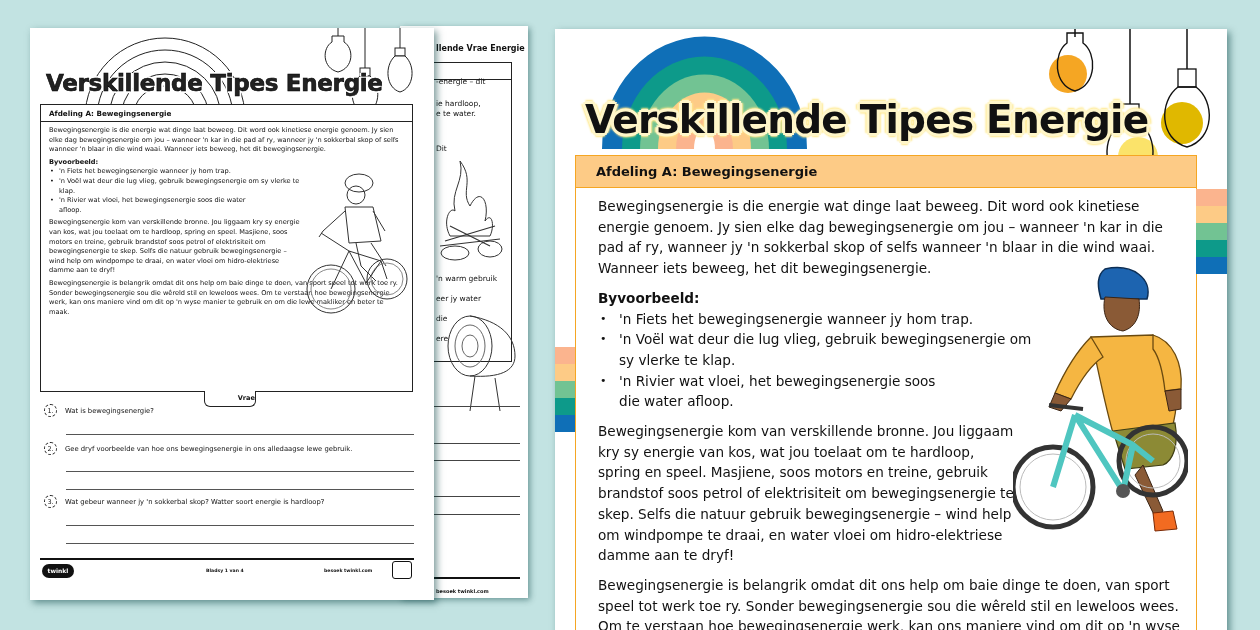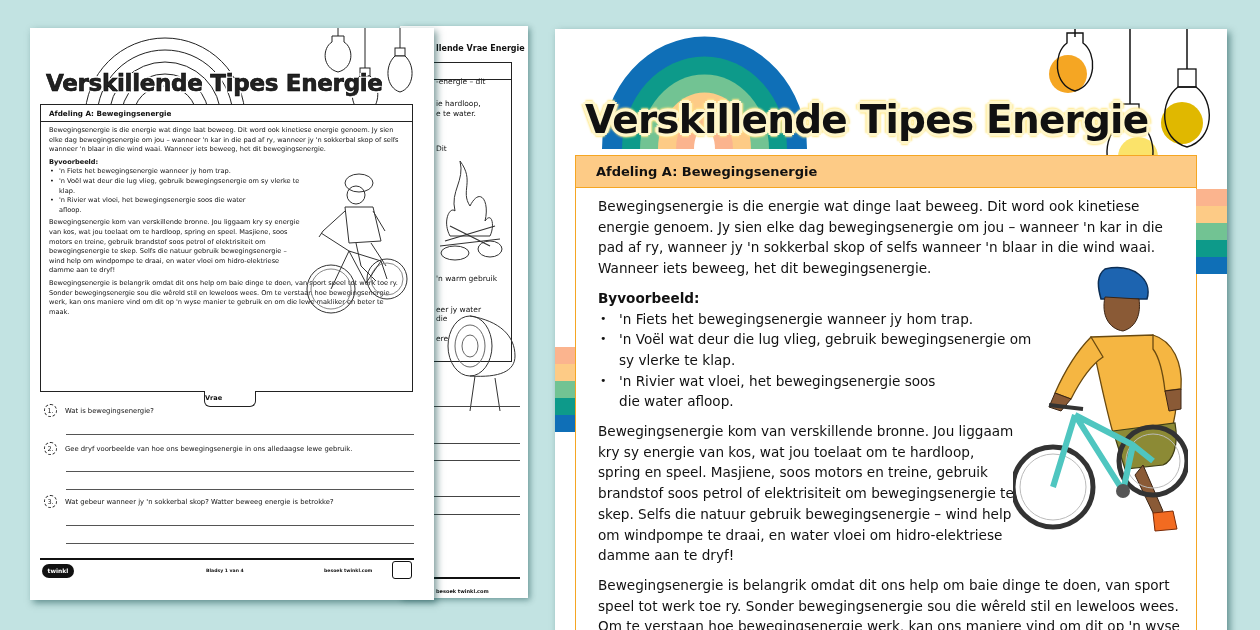--- a/index.html
+++ b/index.html
@@ -51,21 +51,21 @@
   .ws-front .box p { margin-bottom:3px; }
   .ws-front .box .sub { font-weight:bold; margin-top:2px; }
   .ws-front .box ul { list-style:none; }
   .ws-front .box li { padding-left:10px; position:relative; }
   .ws-front .box li::before { content:"•"; position:absolute; left:1px; }
   .ws-front .box .narrow { width:255px; }
   .ws-front .bike-bw { position:absolute; left:260px; top:66px; width:110px; height:150px; }
   .ws-front .vrae-tab {
     position:absolute; left:174px; top:363px; width:52px; height:16px;
     border:1px solid #222; border-top:none; border-radius:0 0 6px 6px;
-    font-size:6.6px; font-weight:bold; text-align:left; padding-top:3px; background:#fff;
+    font-size:6.6px; font-weight:bold; text-align:right; padding-top:3px; background:#fff;
   }
   .ws-front .q { position:absolute; left:14px; font-size:6.8px; display:flex; align-items:center; white-space:nowrap; }
   .ws-front .q .num {
     width:13px; height:13px; border:1px dashed #222; border-radius:50%;
     font-size:6.5px; display:flex; align-items:center; justify-content:center; margin-right:8px;
   }
   .ws-front .ans { position:absolute; left:36px; width:348px; border-top:1px solid #555; }
   .ws-front .footline { position:absolute; left:10px; width:374px; top:530px; border-top:2px solid #111; }
   .ws-front .logo {
     position:absolute; left:12px; top:536px; width:32px; height:14px; background:#111; color:#fff;
@@ -130,21 +130,21 @@
   <div class="bk-line" style="top:73px">ie hardloop,</div>
   <div class="bk-line" style="top:83px">e te water.</div>
   <div class="bk-line" style="top:118px">Dit</div>
   <svg class="fire" viewBox="0 0 80 115">
     <path d="M30 10 C45 30 30 40 40 55 C50 35 60 50 55 70 C62 60 65 75 60 85 L20 85 C12 70 20 55 25 60 C20 40 35 30 30 10 Z" fill="none" stroke="#333" stroke-width="1"></path>
     <path d="M15 90 L65 75 M20 75 L60 95 M10 95 L70 88" stroke="#333" stroke-width="1.2"></path>
     <ellipse cx="60" cy="98" rx="12" ry="8" fill="none" stroke="#333"></ellipse>
     <ellipse cx="25" cy="102" rx="14" ry="7" fill="none" stroke="#333"></ellipse>
   </svg>
   <div class="bk-line" style="top:248px">'n warm gebruik</div>
-  <div class="bk-line" style="top:279px">eer jy water</div>
+  <div class="bk-line" style="top:268px">eer jy water</div>
   <div class="bk-line" style="top:288px">die</div>
   <div class="bk-line" style="top:308px">ere</div>
   <svg class="fan" viewBox="0 0 85 110">
     <ellipse cx="30" cy="40" rx="22" ry="30" fill="none" stroke="#333"></ellipse>
     <ellipse cx="30" cy="40" rx="15" ry="21" fill="none" stroke="#666"></ellipse>
     <ellipse cx="30" cy="40" rx="8" ry="11" fill="none" stroke="#666"></ellipse>
     <path d="M30 10 C60 15 75 30 75 50 C75 65 60 72 30 70" fill="none" stroke="#333"></path>
     <path d="M35 70 L30 105 M55 72 L60 105" fill="none" stroke="#333"></path>
   </svg>
   <div class="rule" style="top:380px"></div>
@@ -210,21 +210,21 @@
   </div>
   <div class="ans" style="top:406px"></div>
   <div class="q" style="top:414px">
     <span class="num">2.</span>
     <span>Gee dryf voorbeelde van hoe ons bewegingsenergie in ons alledaagse lewe gebruik.</span>
   </div>
   <div class="ans" style="top:443px"></div>
   <div class="ans" style="top:461px"></div>
   <div class="q" style="top:467px">
     <span class="num">3.</span>
-    <span>Wat gebeur wanneer jy 'n sokkerbal skop? Watter beweeg energie is betrokke?</span>
+    <span>Wat gebeur wanneer jy 'n sokkerbal skop? Watter soort energie is hardloop?</span>
   </div>
   <div class="ans" style="top:497px"></div>
   <div class="ans" style="top:515px"></div>
 
   <div class="footline"></div>
   <div class="logo">twinkl</div>
   <div class="page-no">Bladsy 1 van 4</div>
   <div class="site">besoek twinkl.com</div>
   <div class="badge"></div>
 </div>

